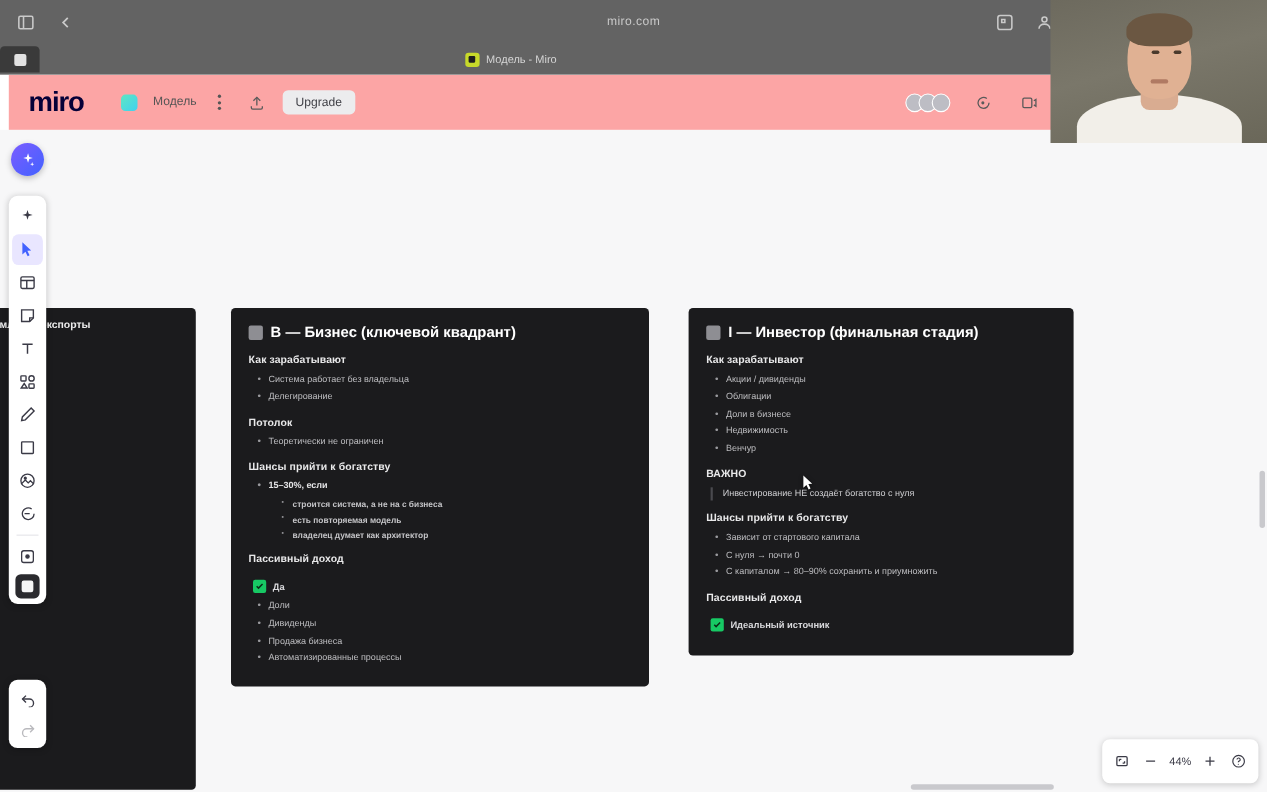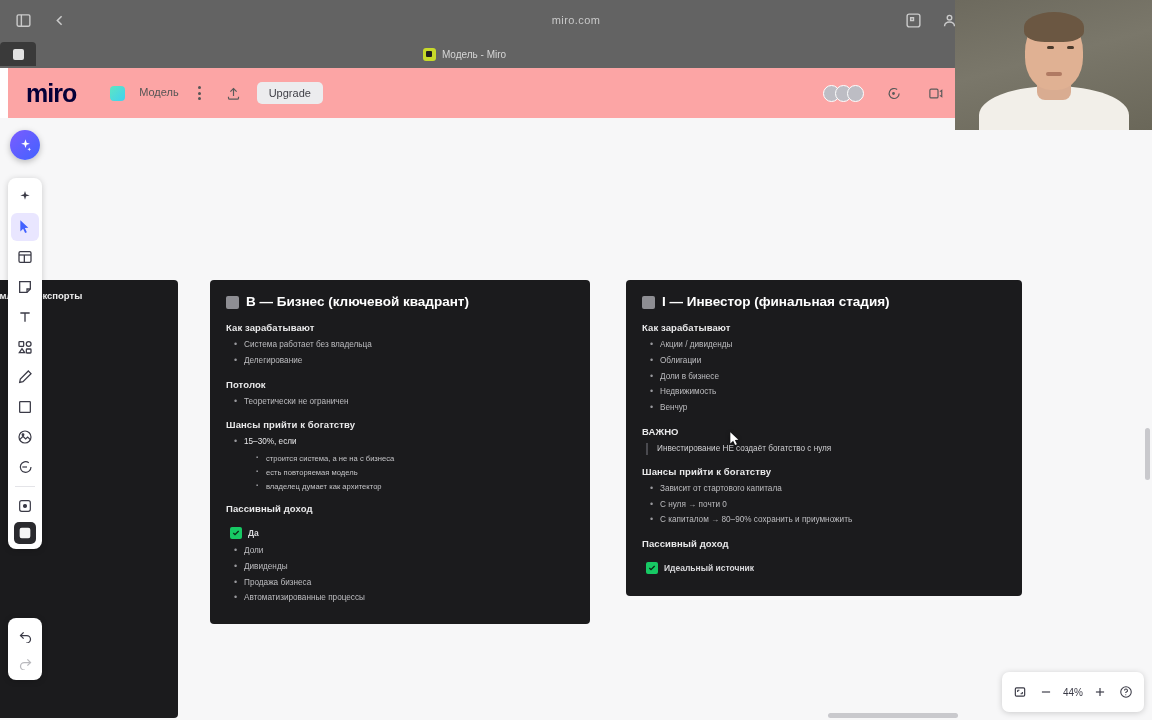--- a/index.html
+++ b/index.html
@@ -167,41 +167,41 @@
   .sec-head:first-of-type { margin-top: 0; }
   ul.blist { list-style: none; margin: 0 0 0 6px; padding: 0; }
   ul.blist li {
     font-size: 8.2px; color: #bdbdc0; line-height: 1.55;
     padding-left: 12px; position: relative; margin-bottom: 3px;
   }
   ul.blist li::before {
     content: "•"; position: absolute; left: 2px; top: -1px;
     color: #9a9a9e; font-size: 9px;
   }
-  ul.blist li.strong { color: #e6e6e8; font-weight: 400; }
+  ul.blist li.strong { color: #e6e6e8; font-weight: 700; }
   ul.blist ul.sub { list-style: none; margin: 4px 0 0 10px; padding: 0; }
   ul.blist ul.sub li { font-size: 7.6px; color: #c4c4c7; margin-bottom: 2px; }
   ul.blist ul.sub li::before { content: "▪"; font-size: 6px; top: 0; }
   .quote-line {
     border-left: 2px solid #4a4a4f; padding-left: 9px; margin-left: 4px;
     font-size: 8.2px; color: #cfcfd2; line-height: 1.5;
   }
   .check-row {
     display: flex; align-items: center; gap: 6px; margin: 13px 0 6px 4px;
   }
   .check-box {
     width: 12px; height: 12px; background: #17c964; border-radius: 2px;
     display: flex; align-items: center; justify-content: center;
     flex: 0 0 auto;
   }
   .check-box svg { width: 8px; height: 8px; color: #0b2b17; }
   .check-label { font-size: 8.5px; font-weight: 700; color: #d9d9dc; }
 
   #card-business { left: 210px; top: 162px; width: 380px; }
-  #card-investor { left: 626px; top: 162px; width: 396px; }
+  #card-investor { left: 626px; top: 162px; width: 350px; }
   #card-left-top { left: -40px; top: 162px; width: 218px; height: 438px; padding: 10px 14px; }
   #card-left-top .partial, #card-left-bot .partial {
     font-size: 9.5px; font-weight: 700; color: #ededed; white-space: nowrap;
   }
 
   .cursor-arrow {
     position: absolute; left: 727px; top: 313px; z-index: 50;
     width: 16px; height: 20px; color: #ffffff;
     filter: drop-shadow(0 1px 2px rgba(0,0,0,.6));
   }

